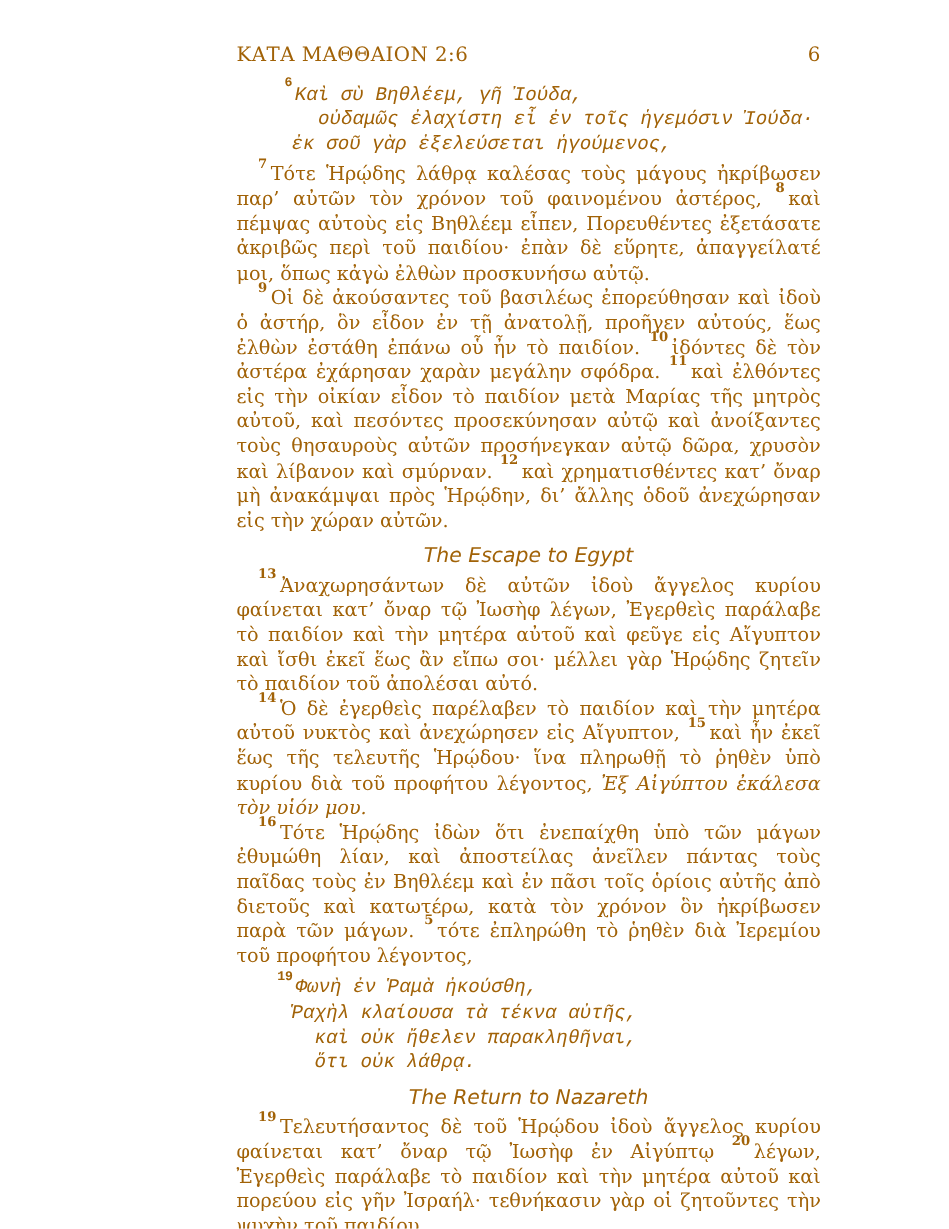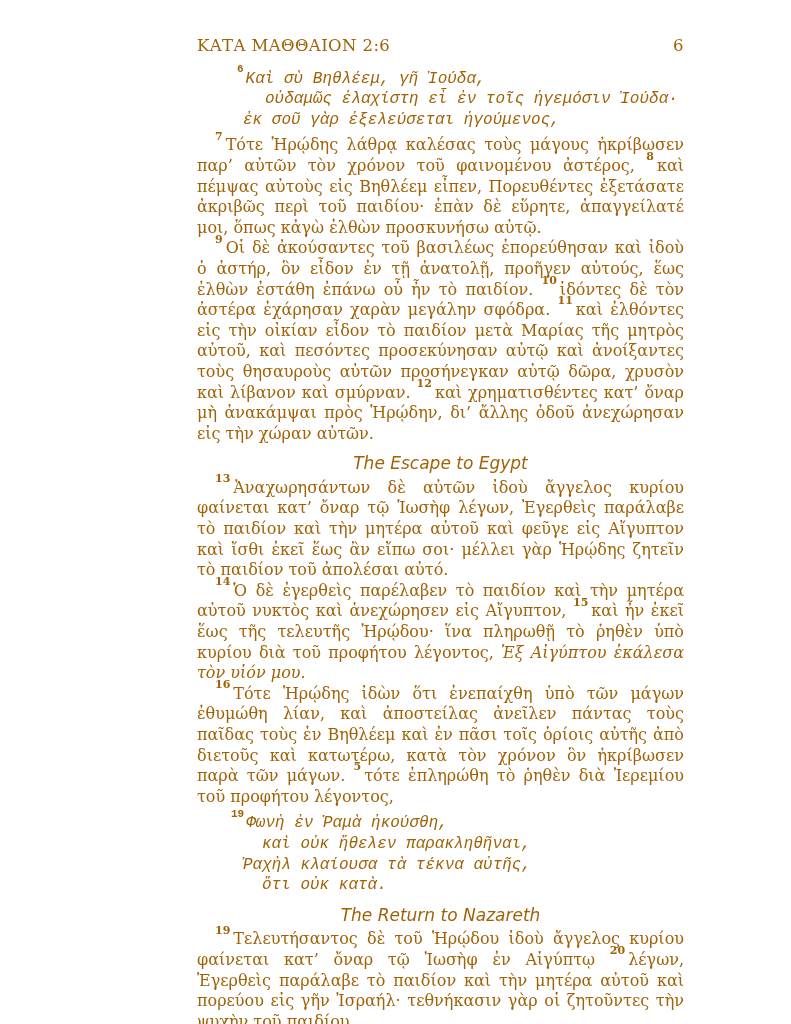--- a/index.html
+++ b/index.html
@@ -102,23 +102,23 @@
     <span class="vtext quote-italic">Ἐξ Αἰγύπτου ἐκάλεσα τὸν υἱόν μου.</span>
   </p>
 
   <p class="para">
     <sup class="vnum">16</sup><span class="vtext">Τότε Ἡρῴδης ἰδὼν ὅτι ἐνεπαίχθη ὑπὸ τῶν μάγων ἐθυμώθη λίαν, καὶ ἀποστείλας ἀνεῖλεν πάντας τοὺς παῖδας τοὺς ἐν Βηθλέεμ καὶ ἐν πᾶσι τοῖς ὁρίοις αὐτῆς ἀπὸ διετοῦς καὶ κατωτέρω, κατὰ τὸν χρόνον ὃν ἠκρίβωσεν παρὰ τῶν μάγων.</span>
     <sup class="vnum">5</sup><span class="vtext">τότε ἐπληρώθη τὸ ῥηθὲν διὰ Ἰερεμίου τοῦ προφήτου λέγοντος,</span>
   </p>
 
   <div class="poetry" style="margin-top:6px;">
     <div class="pline ind-d"><sup class="vnum">19</sup><span class="vtext">Φωνὴ ἐν Ῥαμὰ ἠκούσθη,</span></div>
+    <div class="pline ind-c"><span class="vtext">Ῥαχὴλ κλαίουσα τὰ τέκνα αὐτῆς,</span></div>
     <div class="pline ind-e"><span class="vtext">καὶ οὐκ ἤθελεν παρακληθῆναι,</span></div>
-    <div class="pline ind-c"><span class="vtext">Ῥαχὴλ κλαίουσα τὰ τέκνα αὐτῆς,</span></div>
-    <div class="pline ind-e"><span class="vtext">ὅτι οὐκ κατὰ.</span></div>
+    <div class="pline ind-e"><span class="vtext">ὅτι οὐκ λάθρᾳ.</span></div>
   </div>
 
   <h2 class="section-heading">The Return to Nazareth</h2>
 
   <p class="para">
     <sup class="vnum">19</sup><span class="vtext">Τελευτήσαντος δὲ τοῦ Ἡρῴδου ἰδοὺ ἄγγελος κυρίου φαίνεται κατ’ ὄναρ τῷ Ἰωσὴφ ἐν Αἰγύπτῳ</span>
     <sup class="vnum">20</sup><span class="vtext">λέγων, Ἐγερθεὶς παράλαβε τὸ παιδίον καὶ τὴν μητέρα αὐτοῦ καὶ πορεύου εἰς γῆν Ἰσραήλ· τεθνήκασιν γὰρ οἱ ζητοῦντες τὴν ψυχὴν τοῦ παιδίου.</span>
   </p>
 
 </div>

